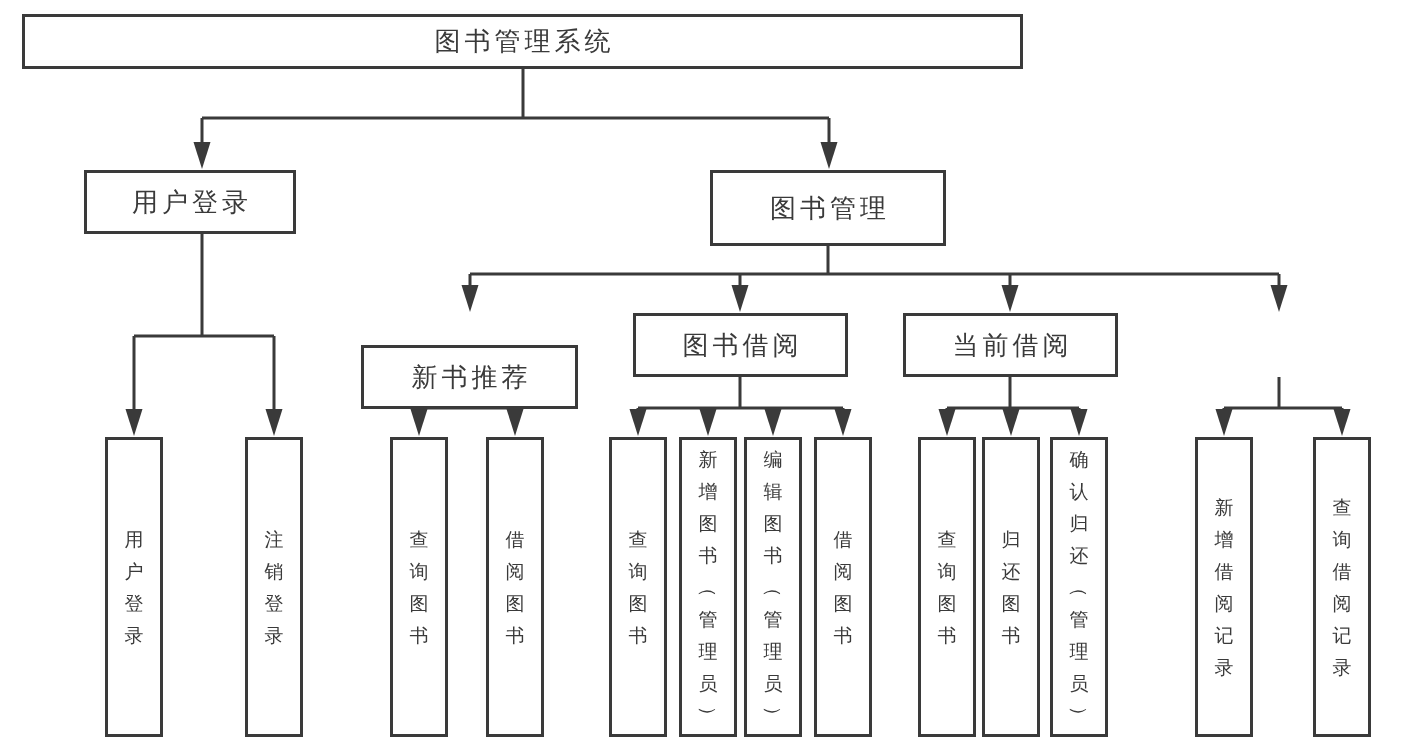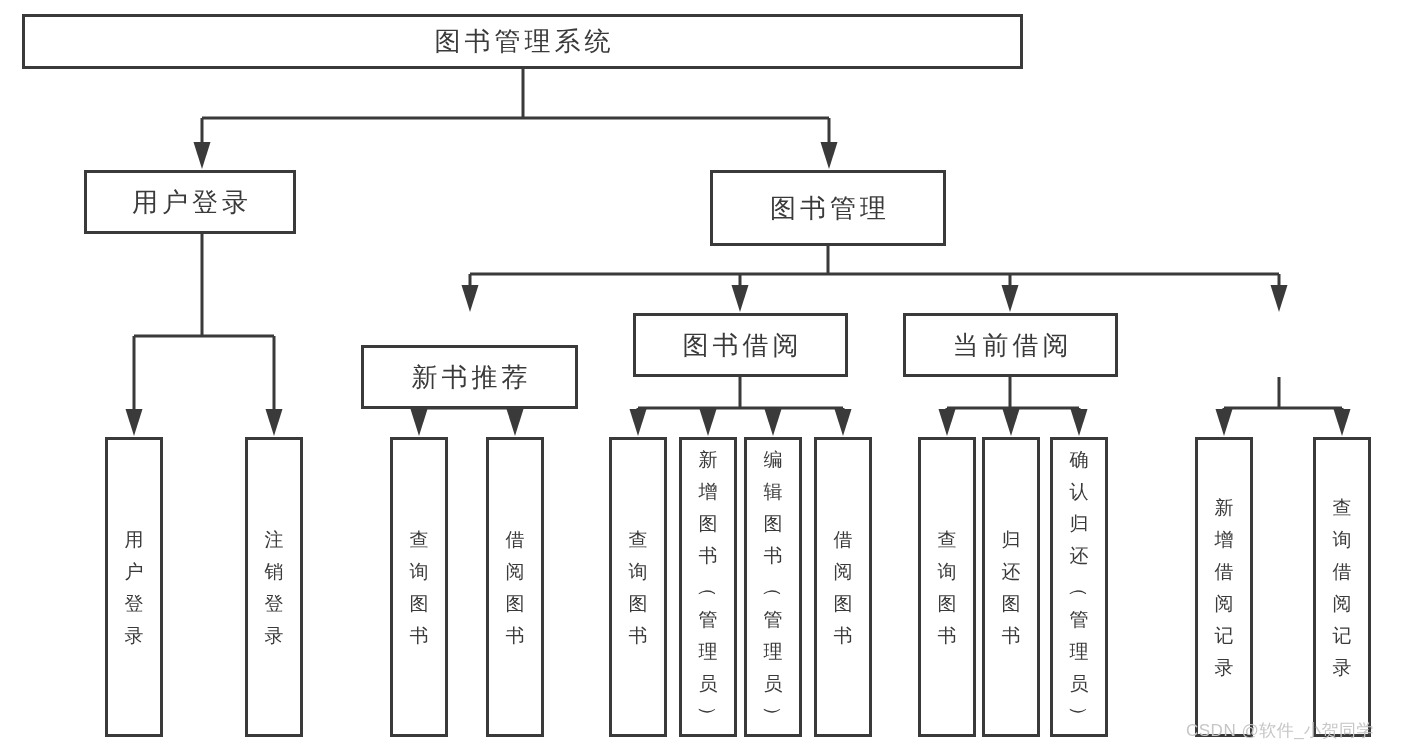--- a/index.html
+++ b/index.html
@@ -197,15 +197,14 @@
     </div>
   <div class="box leaf" style="left:1313px; top:437px; width:58px; height:300px;">
       <span>查</span>
       <span>询</span>
       <span>借</span>
       <span>阅</span>
       <span>记</span>
       <span>录</span>
     </div>
 
-  <div id="watermark">CSDN @软件_小贺同学</div>
 
 </div>
 
 </body></html>

